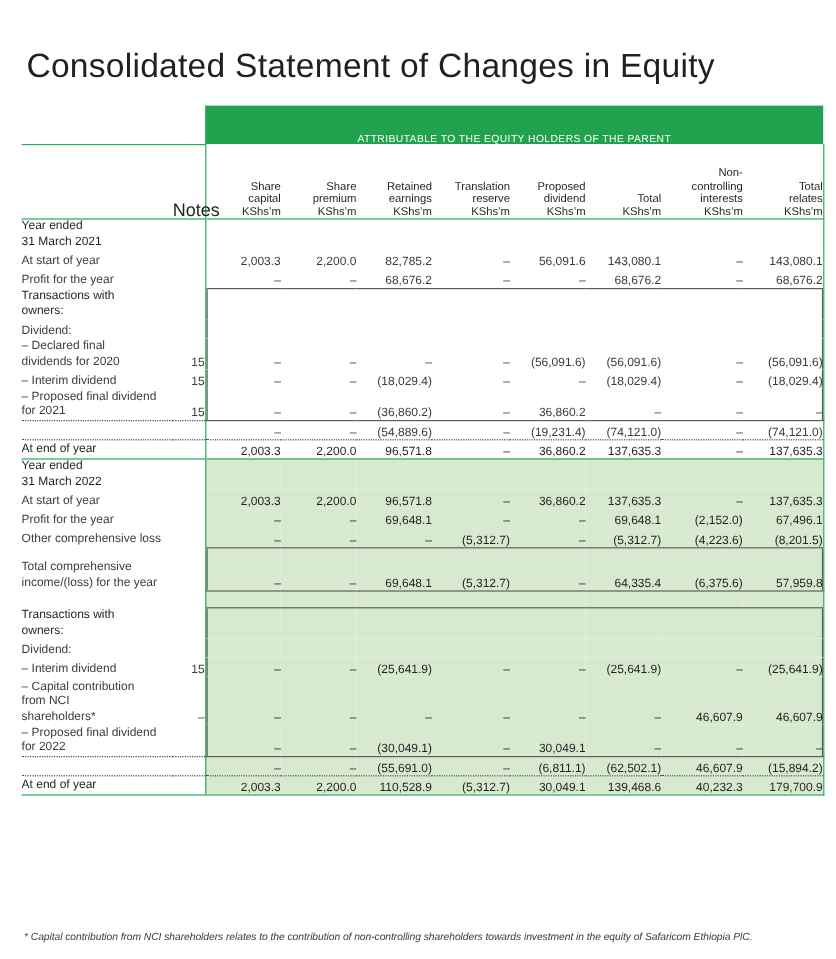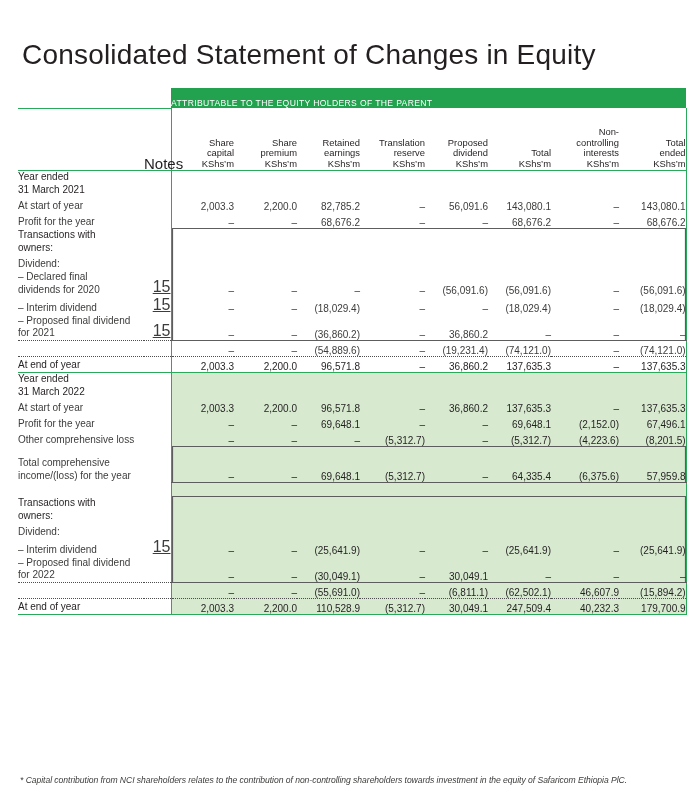--- a/index.html
+++ b/index.html
@@ -53,21 +53,22 @@
   .c-num-te { width: 67px;  }
 
   
   .band-blank { background: #ffffff; border-bottom: 1.6px solid #29a95a; }
   .band-green {
     background: #22a14f;
     color: #ffffff;
     font-size: 8.6px;
     font-weight: bold;
     letter-spacing: 0.35px;
-    height: 20px;
+    text-align: center;
+    height: 32px;
     vertical-align: middle;
   }
 
   .hdr-cell {
     text-align: right;
     font-size: 9.4px;
     font-weight: bold;
     line-height: 10.6px;
     padding: 4px 7px 5px 2px;
     vertical-align: bottom;
@@ -101,27 +102,26 @@
     padding-left: 2px;
     padding-right: 2px;
     line-height: 12.5px;
     white-space: pre-line;
     vertical-align: bottom;
     padding-bottom: 2px;
   }
   td.lbl.b { font-weight: bold; color: #231f20; }
 
   td.notes {
-    font-size: 16px;
+    font-size: 10px;
     color: #3c3c3b;
     text-align: right;
     padding-right: 6px;
     vertical-align: bottom;
     padding-bottom: 2px;
-    text-decoration: underline;
   }
 
   td.num {
     font-size: 10px;
     color: #3c3c3b;
     text-align: right;
     padding-right: 7px;
     padding-bottom: 2px;
     vertical-align: bottom;
     white-space: nowrap;
@@ -218,21 +218,21 @@
       </td>
       <td class="hdr-cell">
         <span>Non-</span><br>
         <span>controlling</span><br>
         <span>interests</span><br>
         <span>KShs’m</span>
       </td>
       <td class="hdr-cell last vl-right">
         <br>
         <span>Total</span><br>
-        <span>ended</span><br>
+        <span>relates</span><br>
         <span>KShs’m</span>
       </td>
     </tr>
 
     <tr class="r" style="height:26px">
       <td class="lbl b">Year ended
 31 March 2021</td>
       <td class="notes"></td>
       <td class="num vl-left"></td>
       <td class="num"></td>
@@ -478,20 +478,34 @@
       <td class="num b vl-left sh bx-l">–</td>
       <td class="num b sh">–</td>
       <td class="num b sh">(25,641.9)</td>
       <td class="num b sh">–</td>
       <td class="num b sh">–</td>
       <td class="num b sh">(25,641.9)</td>
       <td class="num b sh">–</td>
       <td class="num b last vl-right sh bx-r">(25,641.9)</td>
     </tr>
 
+    <tr class="r" style="height:40px">
+      <td class="lbl">– Capital contribution
+   from NCI
+   shareholders*</td>
+      <td class="notes">–</td>
+      <td class="num b vl-left sh bx-l">–</td>
+      <td class="num b sh">–</td>
+      <td class="num b sh">–</td>
+      <td class="num b sh">–</td>
+      <td class="num b sh">–</td>
+      <td class="num b sh">–</td>
+      <td class="num b sh">46,607.9</td>
+      <td class="num b last vl-right sh bx-r">46,607.9</td>
+    </tr>
 
     <tr class="r" style="height:26px">
       <td class="lbl">– Proposed final dividend
    for 2022</td>
       <td class="notes"></td>
       <td class="num b vl-left sh bx-l bx-b">–</td>
       <td class="num b sh bx-b">–</td>
       <td class="num b sh bx-b">(30,049.1)</td>
       <td class="num b sh bx-b">–</td>
       <td class="num b sh bx-b">30,049.1</td>
@@ -514,21 +528,21 @@
     </tr>
 
     <tr class="r">
       <td class="lbl b grn-b2">At end of year</td>
       <td class="notes grn-b2"></td>
       <td class="num b vl-left sh grn-b2">2,003.3</td>
       <td class="num b sh grn-b2">2,200.0</td>
       <td class="num b sh grn-b2">110,528.9</td>
       <td class="num b sh grn-b2">(5,312.7)</td>
       <td class="num b sh grn-b2">30,049.1</td>
-      <td class="num b sh grn-b2">247,509.4</td>
+      <td class="num b sh grn-b2">139,468.6</td>
       <td class="num b sh grn-b2">40,232.3</td>
       <td class="num b last vl-right sh grn-b2">179,700.9</td>
     </tr>
 
   </tbody>
 </table>
 
 <div id="footnote">* Capital contribution from NCI shareholders relates to the contribution of non-controlling shareholders towards investment in the equity of Safaricom Ethiopia PlC.</div>
 
 </body></html>

